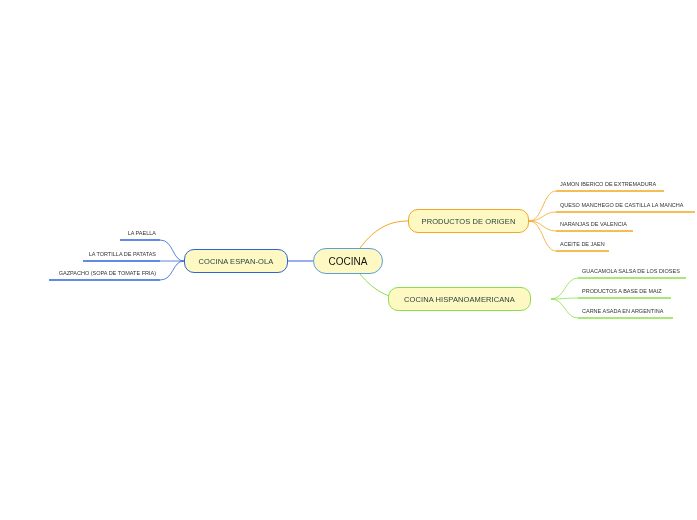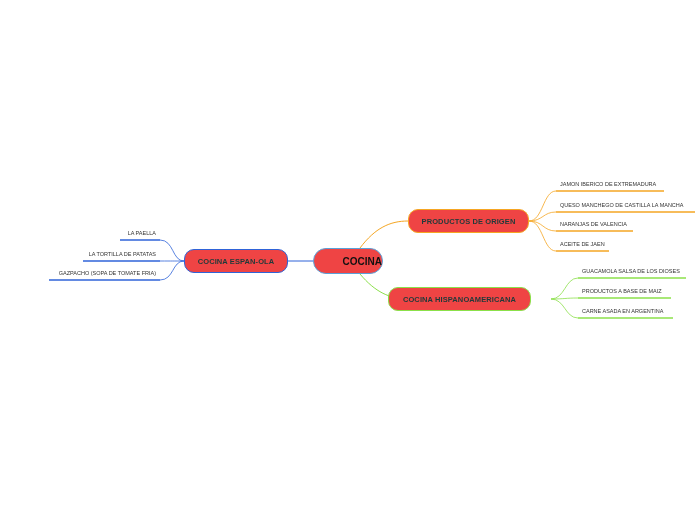--- a/index.html
+++ b/index.html
@@ -1,22 +1,22 @@
 <!DOCTYPE html>
 <html><head>
   <meta charset="utf-8">
   <style>
     html, body { margin: 0; padding: 0; background: #ffffff; }
     body { width: 697px; height: 520px; position: relative; overflow: hidden;
            font-family: "Liberation Sans", sans-serif; }
     #map { position: absolute; left: 0; top: 0; }
     .node { position: absolute; box-sizing: border-box; display: flex; align-items: center;
-            justify-content: center; background: #ef4444; font-weight: bold; white-space: nowrap; }
+            justify-content: center; background: #fef9c3; font-weight: normal; white-space: nowrap; }
     .root { left: 313px; top: 248px; width: 70px; height: 26px; border: 1.5px solid #5aa0d8;
-            border-radius: 13px; font-size: 10px; color: #111; justify-content: flex-end; }
+            border-radius: 13px; font-size: 10px; color: #111; }
     .main { height: 24px; border-radius: 10px; font-size: 7.5px; color: #1f3a3a; letter-spacing: 0.1px; }
     .main.spain { left: 184px; top: 249px; width: 104px; border: 1.5px solid #2f63d8; }
     .main.origen { left: 408px; top: 209px; width: 121px; border: 1.5px solid #f5a623; }
     .main.hisp { left: 388px; top: 287px; width: 143px; border: 1.5px solid #8be04a; }
     .leaf { position: absolute; font-size: 5.5px; color: #333; white-space: nowrap; }
     .leaf.left { text-align: right; }
   </style>
 </head>
 <body>
 

